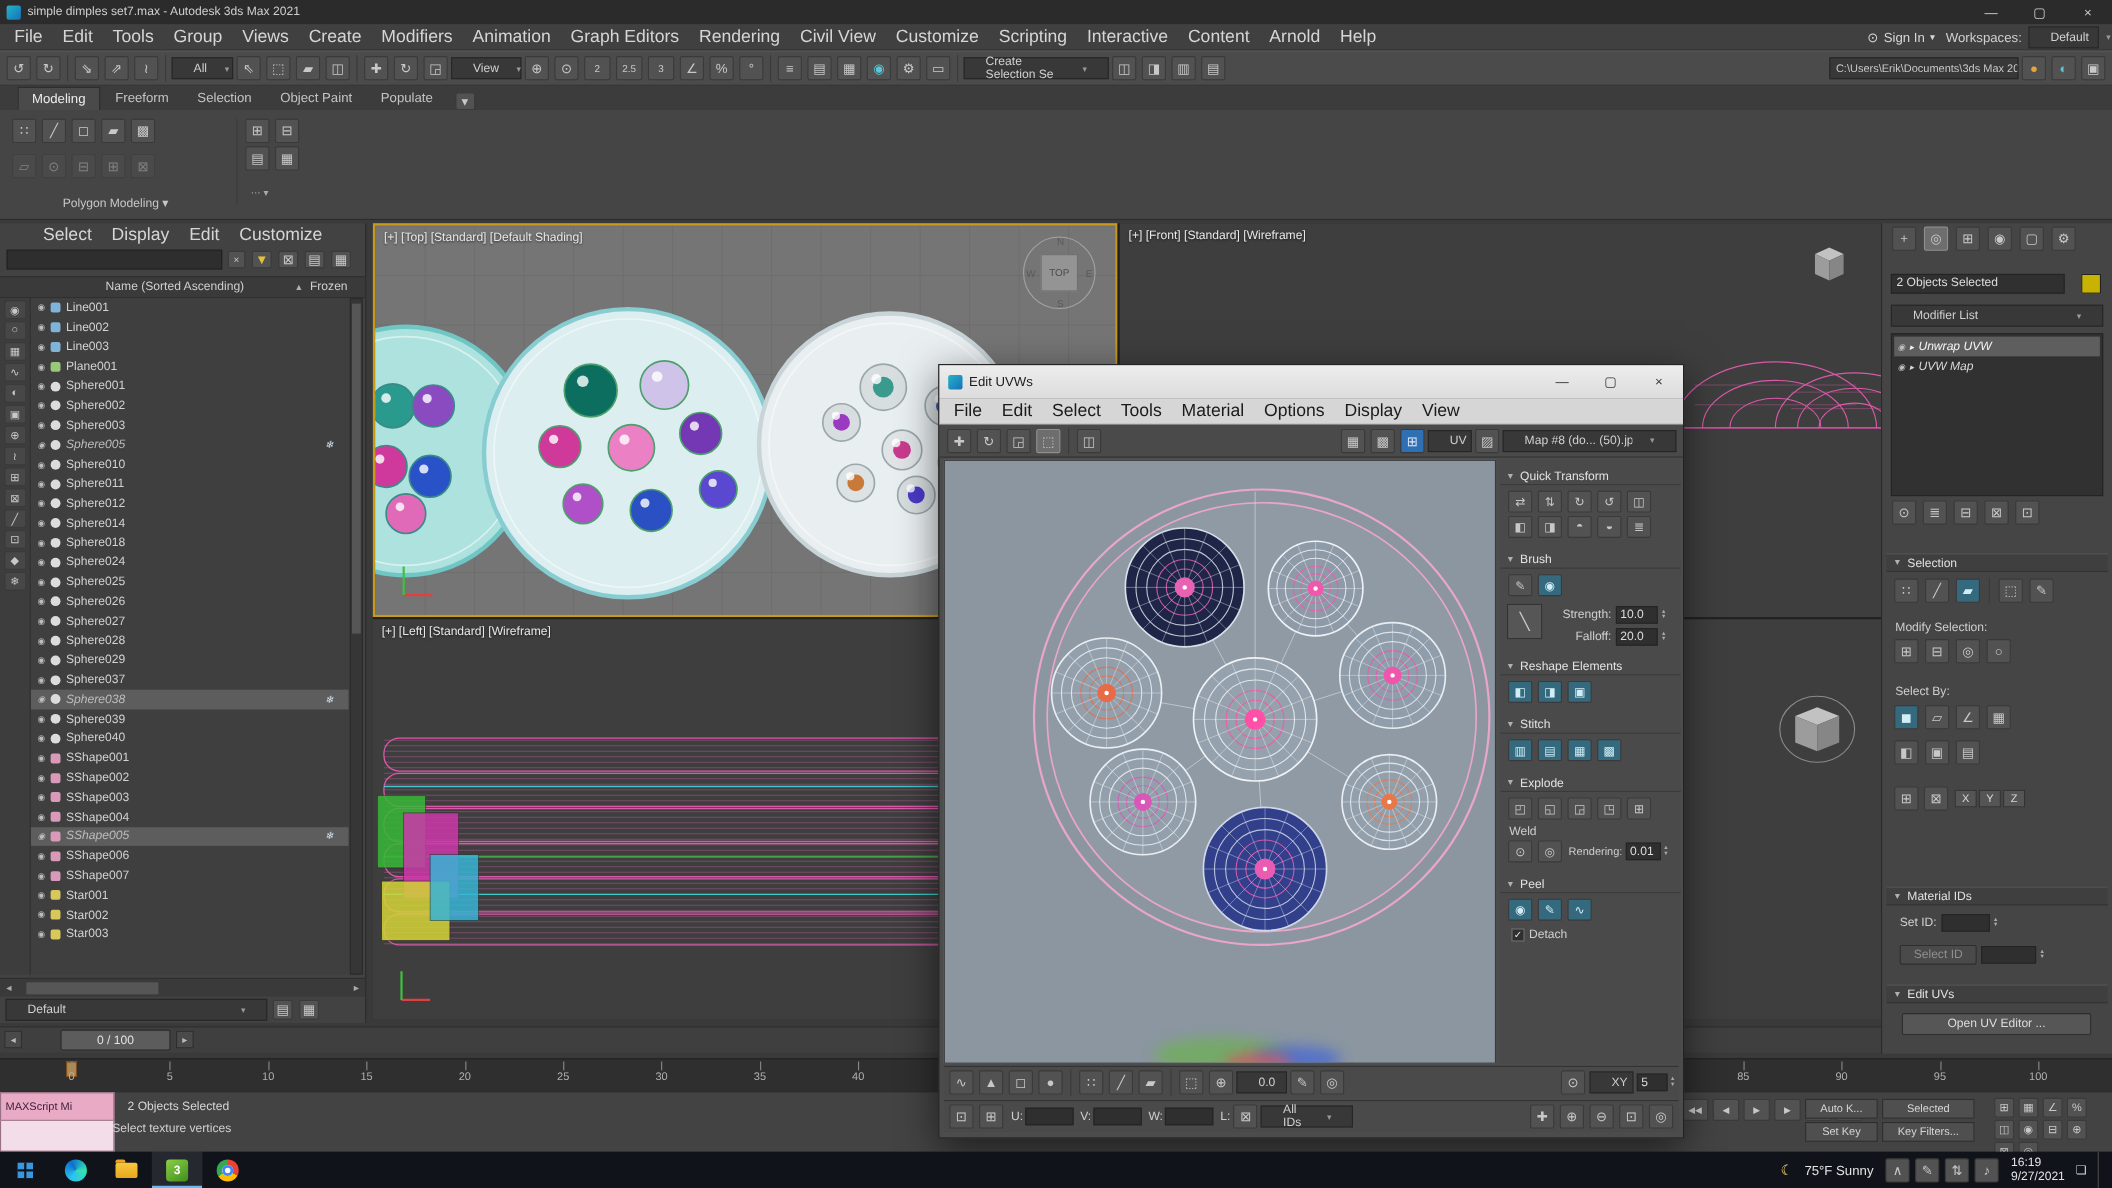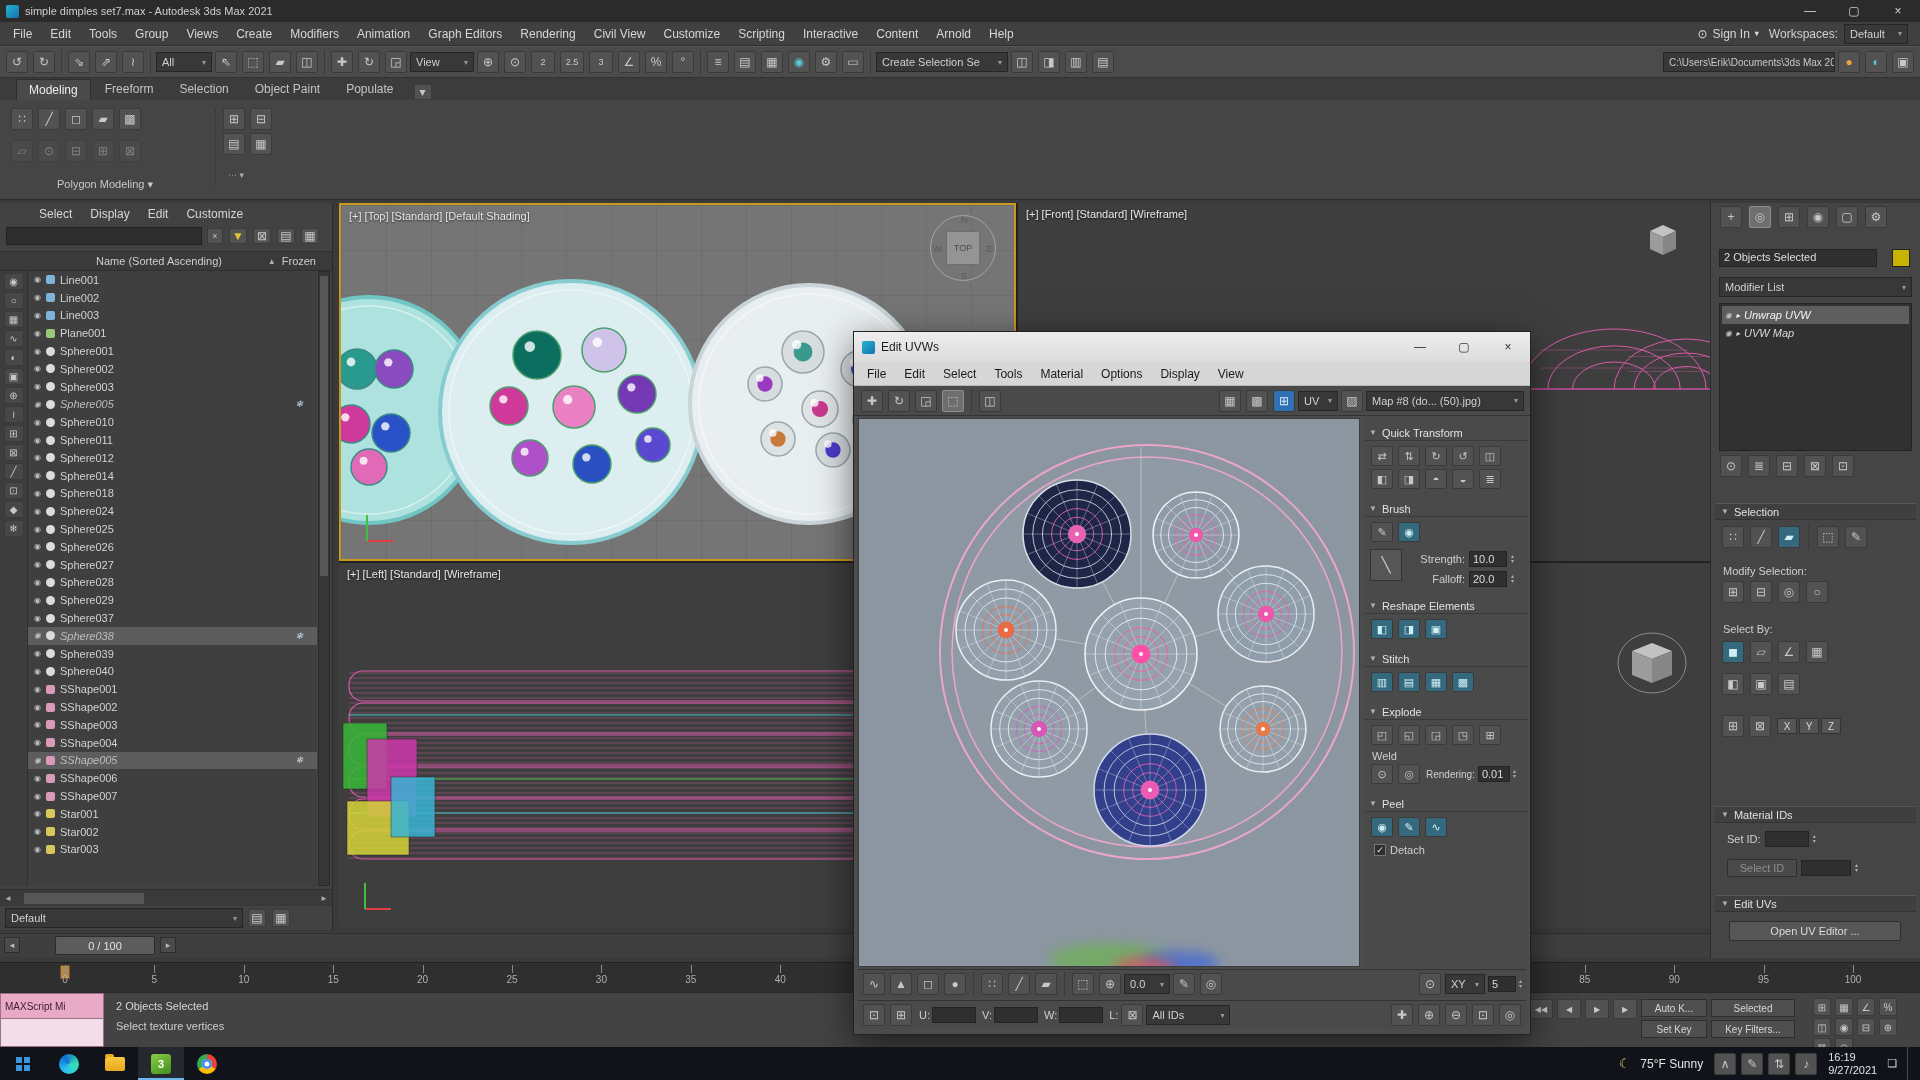--- a/index.html
+++ b/index.html
@@ -6,28 +6,28 @@
 body{background:#222;font-family:"Liberation Sans",sans-serif}
 #root{position:relative;width:1920px;height:1080px;background:#3a3a3a;overflow:hidden;color:#d0d0d0;font-size:12px}
 .abs{position:absolute}
 
 .titlebar{position:absolute;left:0;top:0;width:1920px;height:22px;background:#2b2b2b;display:flex;align-items:center;gap:6px;padding-left:6px}
 .applogo{width:13px;height:13px;border-radius:2px;background:linear-gradient(135deg,#27b3c8,#1472b8)}
 .titletxt{font-size:11px;color:#cfcfcf}
 .winbtns{margin-left:auto;display:flex;height:22px}
 .wbtn{width:44px;height:22px;display:flex;align-items:center;justify-content:center;color:#cfcfcf;font-size:12px}
 .menubar{position:absolute;left:0;top:22px;width:1920px;height:24px;background:#404040;display:flex;align-items:center;padding:0 4px;border-bottom:1px solid #303030}
-.mi{padding:0 9px;font-size:12px;color:#d6d6d6;height:24px;display:inline-flex;align-items:center}
+.mi{padding:0 9px;font-size:16px;color:#d6d6d6;height:24px;display:inline-flex;align-items:center}
 .signin{margin-left:auto;display:flex;align-items:center;gap:5px;padding:0 10px;color:#d6d6d6}
 .wsbox{display:flex;align-items:center;gap:6px;margin-right:8px}
 .maintb{position:absolute;left:0;top:46px;width:1920px;height:32px;background:#4b4b4b;border-top:1px solid #575757;border-bottom:1px solid #333;display:flex;align-items:center;padding:0 5px;gap:2px}
 .tbi{width:22px;height:22px;display:inline-flex;align-items:center;justify-content:center;background:#525252;border:1px solid #3a3a3a;border-radius:2px;color:#c8c8c8;font-size:12px;margin:0 1px;flex:none}
 .tbi.teal{color:#56c8d8}.tbi.warm{color:#e8a33d}.tbi.act{background:#6e6e6e;border-color:#8f8f8f}.tbi.tealbg{background:#34697e;color:#cfeef6}.tbi.blue{background:#2f6fb4;color:#dce8f6}.tbi.txt{font-size:9px;width:24px}
 .vsep{width:1px;height:24px;background:#3a3a3a;margin:0 3px;flex:none}
-.dd{background:#383838;border:1px solid #262626;height:20px;display:inline-flex;align-items:center;padding:0 5px;font-size:11px;color:#d0d0d0;gap:0;flex:none}
+.dd{background:#383838;border:1px solid #262626;height:20px;display:inline-flex;align-items:center;padding:0 19px;font-size:11px;color:#d0d0d0;gap:16px;flex:none}
 .dd b{margin-left:auto;font-size:8px;color:#999;font-weight:normal}
 .w46{width:46px}.w40{width:40px}.w56{width:56px}.w64{width:64px}.w132{width:132px}.w62{width:84px}
 .pathbox{background:#383838;border:1px solid #262626;height:20px;display:inline-flex;align-items:center;padding:0 5px;font-size:10px;color:#c8c8c8;width:172px;gap:4px;overflow:hidden;white-space:nowrap;flex:none}
 .ribbontabs{position:absolute;left:0;top:78px;width:1920px;height:22px;background:#3c3c3c;display:flex;align-items:flex-end;padding-left:16px;gap:2px}
 .rtab{padding:3px 12px;font-size:12px;color:#c4c4c4}
 .rtab.active{background:#4a4a4a;color:#ececec;border:1px solid #2e2e2e;border-bottom:none}
 .ribbonbody{position:absolute;left:0;top:100px;width:1920px;height:100px;background:#454545;border-bottom:1px solid #2c2c2c}
 .ribrow{position:absolute;display:flex;gap:3px}
 .riblabel{position:absolute;left:10px;top:78px;width:190px;text-align:center;font-size:11px;color:#c8c8c8}
 
@@ -840,21 +840,21 @@
       <div class="tick" style="left: 1763.6px;"></div>
       <div class="ticklbl" style="left: 1763.6px;">95</div>
       <div class="tick" style="left: 1853px;"></div>
       <div class="ticklbl" style="left: 1853px;">100</div>
     </div>
 
   <div class="statusbar">
     <div class="msl-top">MAXScript Mi</div>
     <div class="msl-bot"></div>
     <div class="abs" style="left:116px;top:7px;color:#d6d6d6">2 Objects Selected</div>
-    <div class="abs" style="left:116px;top:27px;color:#cfcfcf">Select texture vertices</div>
+    <div class="abs" style="left:102px;top:27px;color:#cfcfcf">Select texture vertices</div>
     <div class="playrow">
         <span class="tbi ">◀◀</span>
         <span class="tbi ">◀</span>
         <span class="tbi ">▶</span>
         <span class="tbi ">▶</span>
         <span class="tbi ">▶▶</span>
         <span class="tbi ">⊙</span>
       </div>
     <div class="skbtn" style="left:1641px;top:6px;width:66px">Auto K...</div>
     <div class="skbtn" style="left:1711px;top:6px;width:84px">Selected</div>

